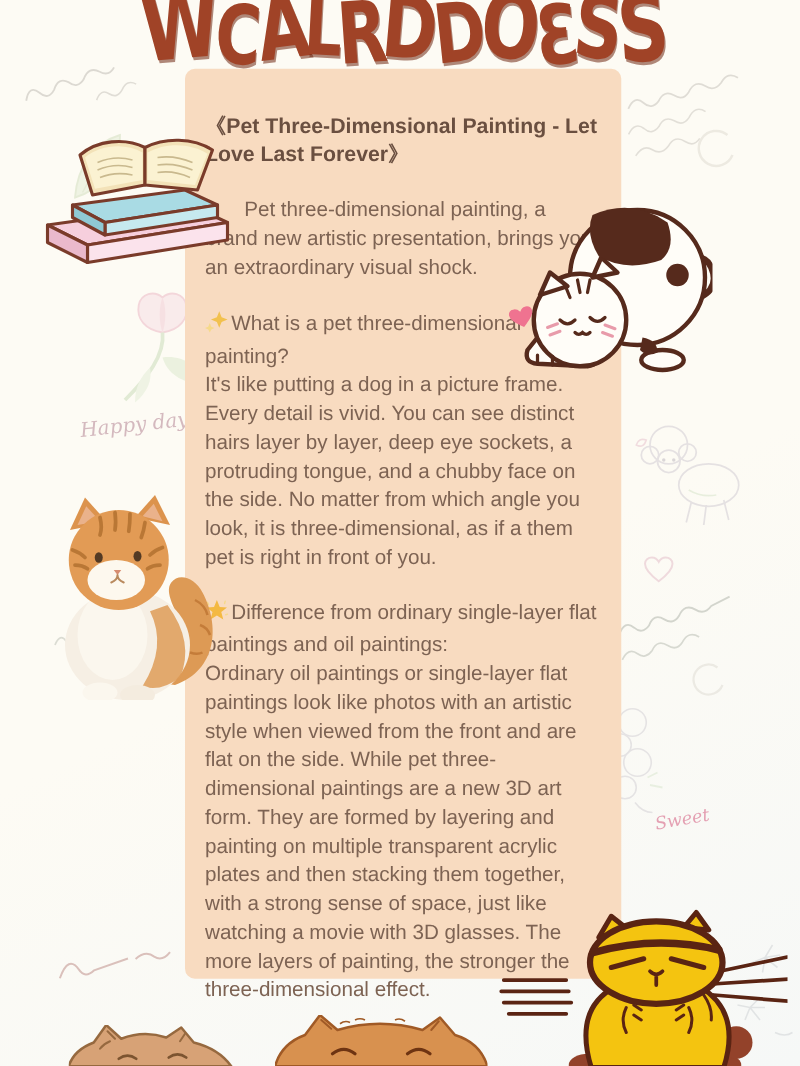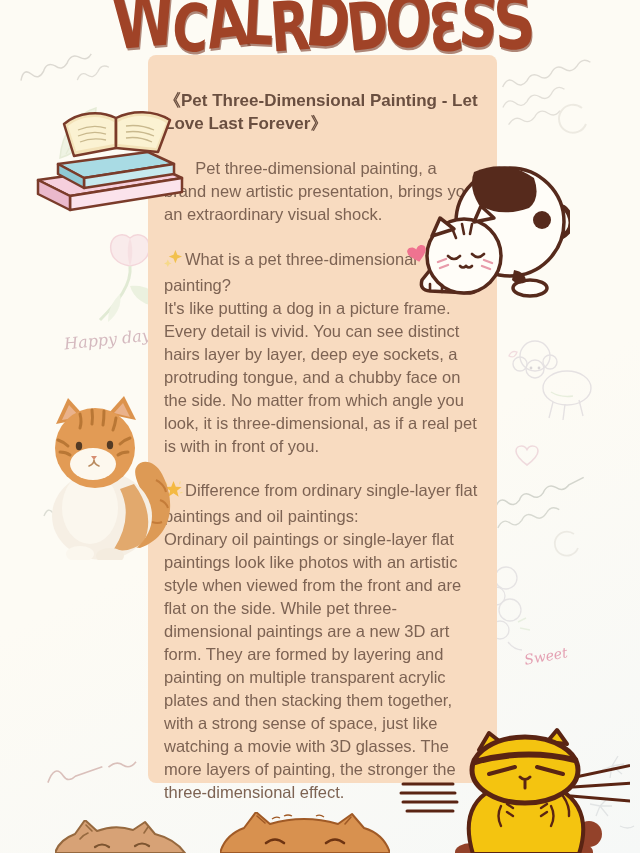--- a/index.html
+++ b/index.html
@@ -135,21 +135,21 @@
 
   <div class="card">
     <h2>《Pet Three-Dimensional Painting - Let Love Last Forever》</h2>
     <p class="intro">Pet three-dimensional painting, a brand new artistic presentation, brings you an extraordinary visual shock.</p>
 
     <div class="section">
       <p><span class="emoji-icon"><svg width="19" height="19" viewBox="0 0 20 20">
               <path d="M12 1 L14 6 L19 8 L14 10 L12 15 L10 10 L5 8 L10 6 Z" fill="#f2c14e"></path>
               <path d="M4 11 L5.3 14 L8 15.2 L5.3 16.4 L4 19 L2.7 16.4 L0 15.2 L2.7 14 Z" fill="#f6d98a"></path>
             </svg></span><span>What is a pet three-dimensional painting?</span></p>
-      <p>It's like putting a dog in a picture frame. Every detail is vivid. You can see distinct hairs layer by layer, deep eye sockets, a protruding tongue, and a chubby face on the side. No matter from which angle you look, it is three-dimensional, as if a real pet is with in front of you.</p>
+      <p>It's like putting a dog in a picture frame. Every detail is vivid. You can see distinct hairs layer by layer, deep eye sockets, a protruding tongue, and a chubby face on the side. No matter from which angle you look, it is three-dimensional, as if a them pet is right in front of you.</p>
     </div>
 
     <div class="section">
       <p><span class="emoji-icon"><svg width="19" height="19" viewBox="0 0 20 20">
               <path d="M10 1 L12.4 7 L18.5 7.3 L13.7 11.2 L15.4 17.5 L10 14 L4.6 17.5 L6.3 11.2 L1.5 7.3 L7.6 7 Z" fill="#f4b942"></path>
               <path d="M2 3 L3 5 M17 2 L16.5 4 M19 13 L17.5 13.5" stroke="#f6d98a" stroke-width="1.2" stroke-linecap="round"></path>
             </svg></span><span>Difference from ordinary single-layer flat paintings and oil paintings:</span></p>
       <p>Ordinary oil paintings or single-layer flat paintings look like photos with an artistic style when viewed from the front and are flat on the side. While pet three-dimensional paintings are a new 3D art form. They are formed by layering and painting on multiple transparent acrylic plates and then stacking them together, with a strong sense of space, just like watching a movie with 3D glasses. The more layers of painting, the stronger the three-dimensional effect.</p>
     </div>
   </div>

